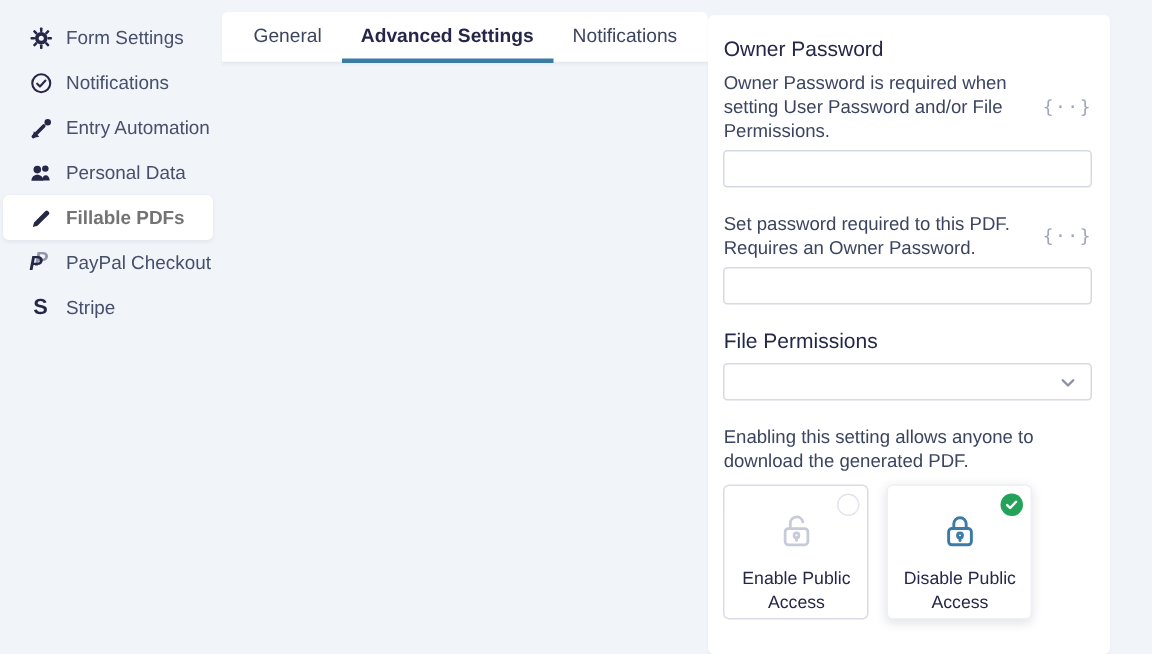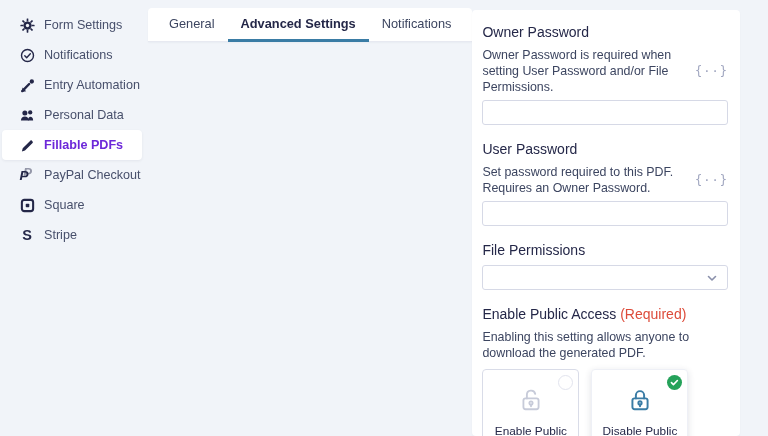--- a/index.html
+++ b/index.html
@@ -20,21 +20,21 @@
     color:#474f6b; font-size:12.6px; font-weight:500;
   }
   .side-item .side-icon {
     width:16px; height:16px; flex:0 0 16px;
     display:flex; align-items:center; justify-content:center;
     margin-right:9px; color:#242748;
   }
   .side-item.active {
     background:#ffffff; border-radius:4px;
     margin:0 6px 0 2px; padding-left:17px;
-    color:#6d28d9; font-weight:700;
+    color:#737373; font-weight:700;
     box-shadow:0 1px 3px rgba(36,39,72,.07);
   }
   .pp-wrap { position:relative; width:15px; height:16px; font-weight:800; font-style:italic; font-size:13.5px; line-height:16px; }
   .pp-wrap .pp-back { position:absolute; left:3.5px; top:-2px; opacity:.45; }
   .pp-wrap .pp-front { position:absolute; left:0; top:1px; }
   .stripe-s { font-weight:800; font-size:14.5px; line-height:15px; }
 
   
   .main { flex:1; display:flex; flex-direction:row; margin-right:28px; }
 
@@ -176,29 +176,20 @@
     <div class="side-item">
       <span class="side-icon">
         <span class="pp-wrap">
             <span class="pp-back">P</span>
             <span class="pp-front">P</span>
           </span>
       </span>
       <span>PayPal Checkout</span>
     </div>
 
-    <div class="side-item">
-      <span class="side-icon">
-        <svg width="15" height="15" viewBox="0 0 16 16">
-          <rect x="2" y="2" width="12" height="12" rx="2.6" fill="none" stroke="#242748" stroke-width="2.2"></rect>
-          <rect x="6.1" y="6.1" width="3.8" height="3.8" rx="0.8" fill="#242748"></rect>
-        </svg>
-      </span>
-      <span>Square</span>
-    </div>
 
     <div class="side-item">
       <span class="side-icon">
           <span class="stripe-s">S</span>
         </span>
       <span>Stripe</span>
     </div>
   </nav>
 
   <div class="main">
@@ -214,45 +205,40 @@
       <div class="field">
         <div class="f-label">Owner Password</div>
         <div class="desc-row">
           <span class="f-desc">Owner Password is required when setting User Password and/or File Permissions.</span>
           <span class="merge-tag">{··}</span>
         </div>
         <input class="text-input" type="text" value="" style="">
       </div>
 
       <div class="field">
-        <div class="f-label">User Password</div>
         <div class="desc-row">
           <span class="f-desc">Set password required to this PDF. Requires an Owner Password.</span>
           <span class="merge-tag">{··}</span>
         </div>
         <input class="text-input" type="text" value="" style="">
       </div>
 
       <div class="field">
         <div class="f-label">File Permissions</div>
         <div class="select-box">
           <span class="sel-val"></span>
           <span style="display:flex;">
             <svg width="12" height="12" viewBox="0 0 12 12" fill="none" stroke="#8a90ab" stroke-width="1.6" stroke-linecap="round" stroke-linejoin="round">
               <path d="M2.5 4.5l3.5 3.5 3.5-3.5"></path>
             </svg>
           </span>
         </div>
       </div>
 
       <div class="field">
-        <div class="f-label">
-          <span>Enable Public Access</span>
-          <span class="req">(Required)</span>
-        </div>
         <div class="desc-row">
           <span class="f-desc">Enabling this setting allows anyone to download the generated PDF.</span>
         </div>
 
         <div class="cards">
 
           <div class="opt-card unselected">
             <span class="radio-circle"></span>
             <span class="lock-wrap">
               <svg width="26" height="26" viewBox="0 0 24 24" fill="none" stroke="#c7cbd9" stroke-width="1.7" stroke-linecap="round" stroke-linejoin="round">

